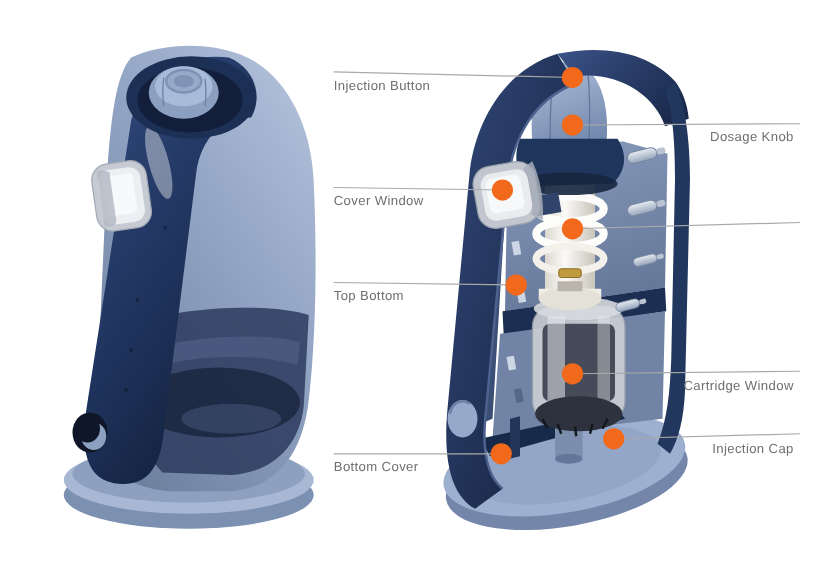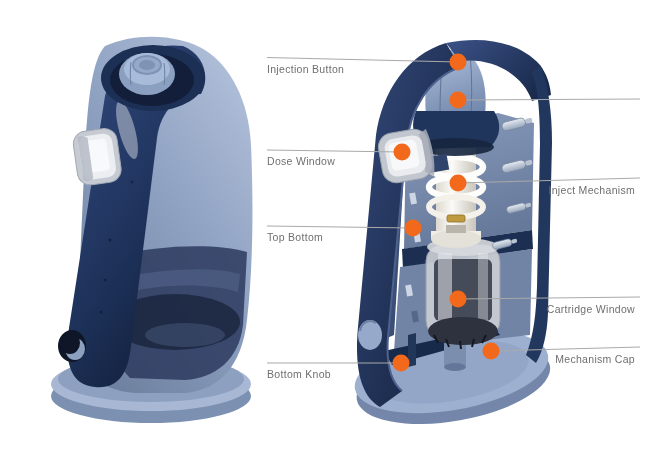--- a/index.html
+++ b/index.html
@@ -224,20 +224,20 @@
       <circle cx="402" cy="152" r="8.5"></circle>
       <circle cx="458" cy="183" r="8.5"></circle>
       <circle cx="413" cy="228" r="8.5"></circle>
       <circle cx="458" cy="299" r="8.5"></circle>
       <circle cx="401" cy="363" r="8.5"></circle>
       <circle cx="491" cy="351" r="8.5"></circle>
     </g>
   </svg>
 
   <div class="callout-label" style="left:267px;top:63px">Injection Button</div>
-  <div class="callout-label" style="left:267px;top:155px">Dose Window</div>
-  <div class="callout-label right" style="right:35px;top:184px">Inject Mechanism</div>
+  <div class="callout-label right" style="right:35px;top:104px">Dosage Knob</div>
+  <div class="callout-label" style="left:267px;top:155px">Cover Window</div>
   <div class="callout-label" style="left:267px;top:231px">Top Bottom</div>
   <div class="callout-label right" style="right:35px;top:303px">Cartridge Window</div>
-  <div class="callout-label" style="left:267px;top:368px">Bottom Knob</div>
-  <div class="callout-label right" style="right:35px;top:353px">Mechanism Cap</div>
+  <div class="callout-label" style="left:267px;top:368px">Bottom Cover</div>
+  <div class="callout-label right" style="right:35px;top:353px">Injection Cap</div>
 
 </div>
 
 </body></html>

